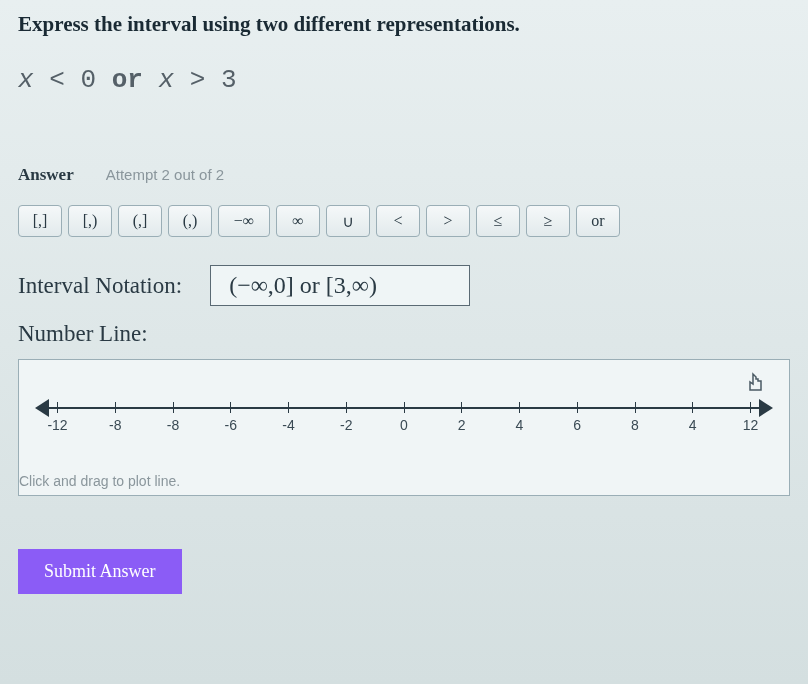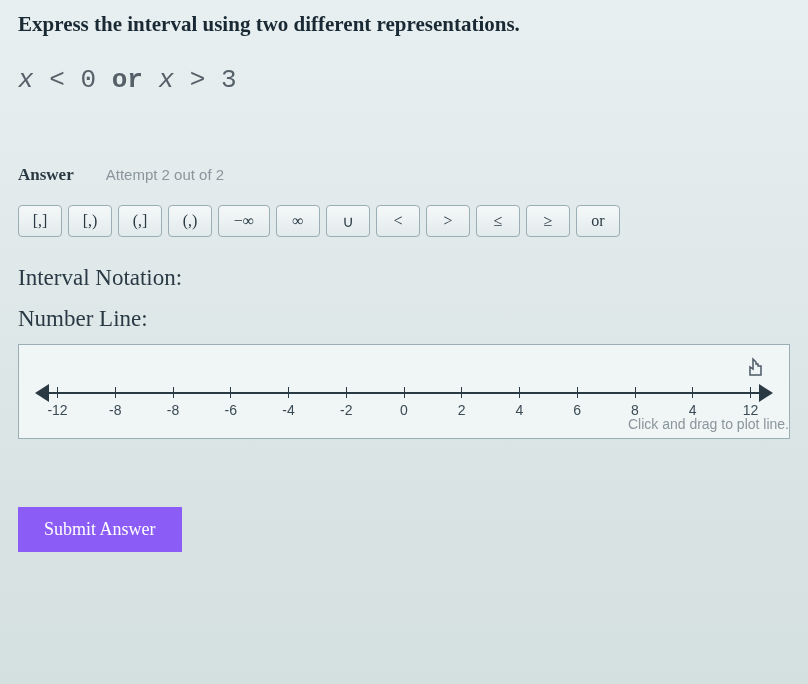--- a/index.html
+++ b/index.html
@@ -81,22 +81,22 @@
       font-size: 24px;
       color: #2a3a44;
       min-width: 260px;
     }
     .number-line-label { margin-bottom: 12px; }
     .nl-container {
       border: 1px solid #9aaeb6;
       background: #f0f5f6;
       padding: 15px 20px 19px 20px;
       position: relative;
-      height: 95px;
-      margin-bottom: 36px;
+      height: 137px;
+      margin-bottom: 21px;
     }
     .nl-cursor {
       position: absolute;
       top: 12px;
       right: 22px;
       font-size: 22px;
       color: #4a5a64;
     }
     .nl-line {
       position: relative;
@@ -140,27 +140,27 @@
       left: 18px;
       right: 18px;
       display: flex;
       justify-content: space-between;
       font-family: 'Helvetica Neue', Arial, sans-serif;
       font-size: 14px;
       color: #3a4a54;
     }
     .nl-lab { width: 1px; display:flex; justify-content:center; }
     .nl-hint {
-      text-align: right;
+      text-align: left;
       font-family: 'Helvetica Neue', Arial, sans-serif;
       font-size: 14px;
       color: #8a969c;
       position: absolute;
       bottom: 6px;
-      left: 8px;
+      left: 0;
       right: 0;
     }
     .submit-btn {
       background: #8b5cf6;
       color: #fff;
       font-family: Georgia, serif;
       font-size: 18px;
       padding: 12px 26px;
       border: none;
       cursor: pointer;
@@ -199,20 +199,21 @@
   <div class="sym-btn">∪</div>
   <div class="sym-btn">&lt;</div>
   <div class="sym-btn">&gt;</div>
   <div class="sym-btn">≤</div>
   <div class="sym-btn">≥</div>
   <div class="sym-btn">or</div>
 </div>
 
 <div class="interval-row">
   <span class="section-label">Interval Notation:</span>
+  <div class="interval-input">(−∞,0] or [3,∞)</div>
 </div>
 
 <div class="section-label number-line-label">Number Line:</div>
 
 <div class="nl-container">
   <div class="nl-cursor">
     <svg width="22" height="24" viewBox="0 0 22 24">
         <path d="M8 2 L8 12 L5 10 L5 18 L16 18 L16 9 L13 9 L13 7 L11 7 L11 5 L8 2 Z" fill="none" stroke="#4a5a64" stroke-width="1.5"></path>
       </svg>
   </div>

